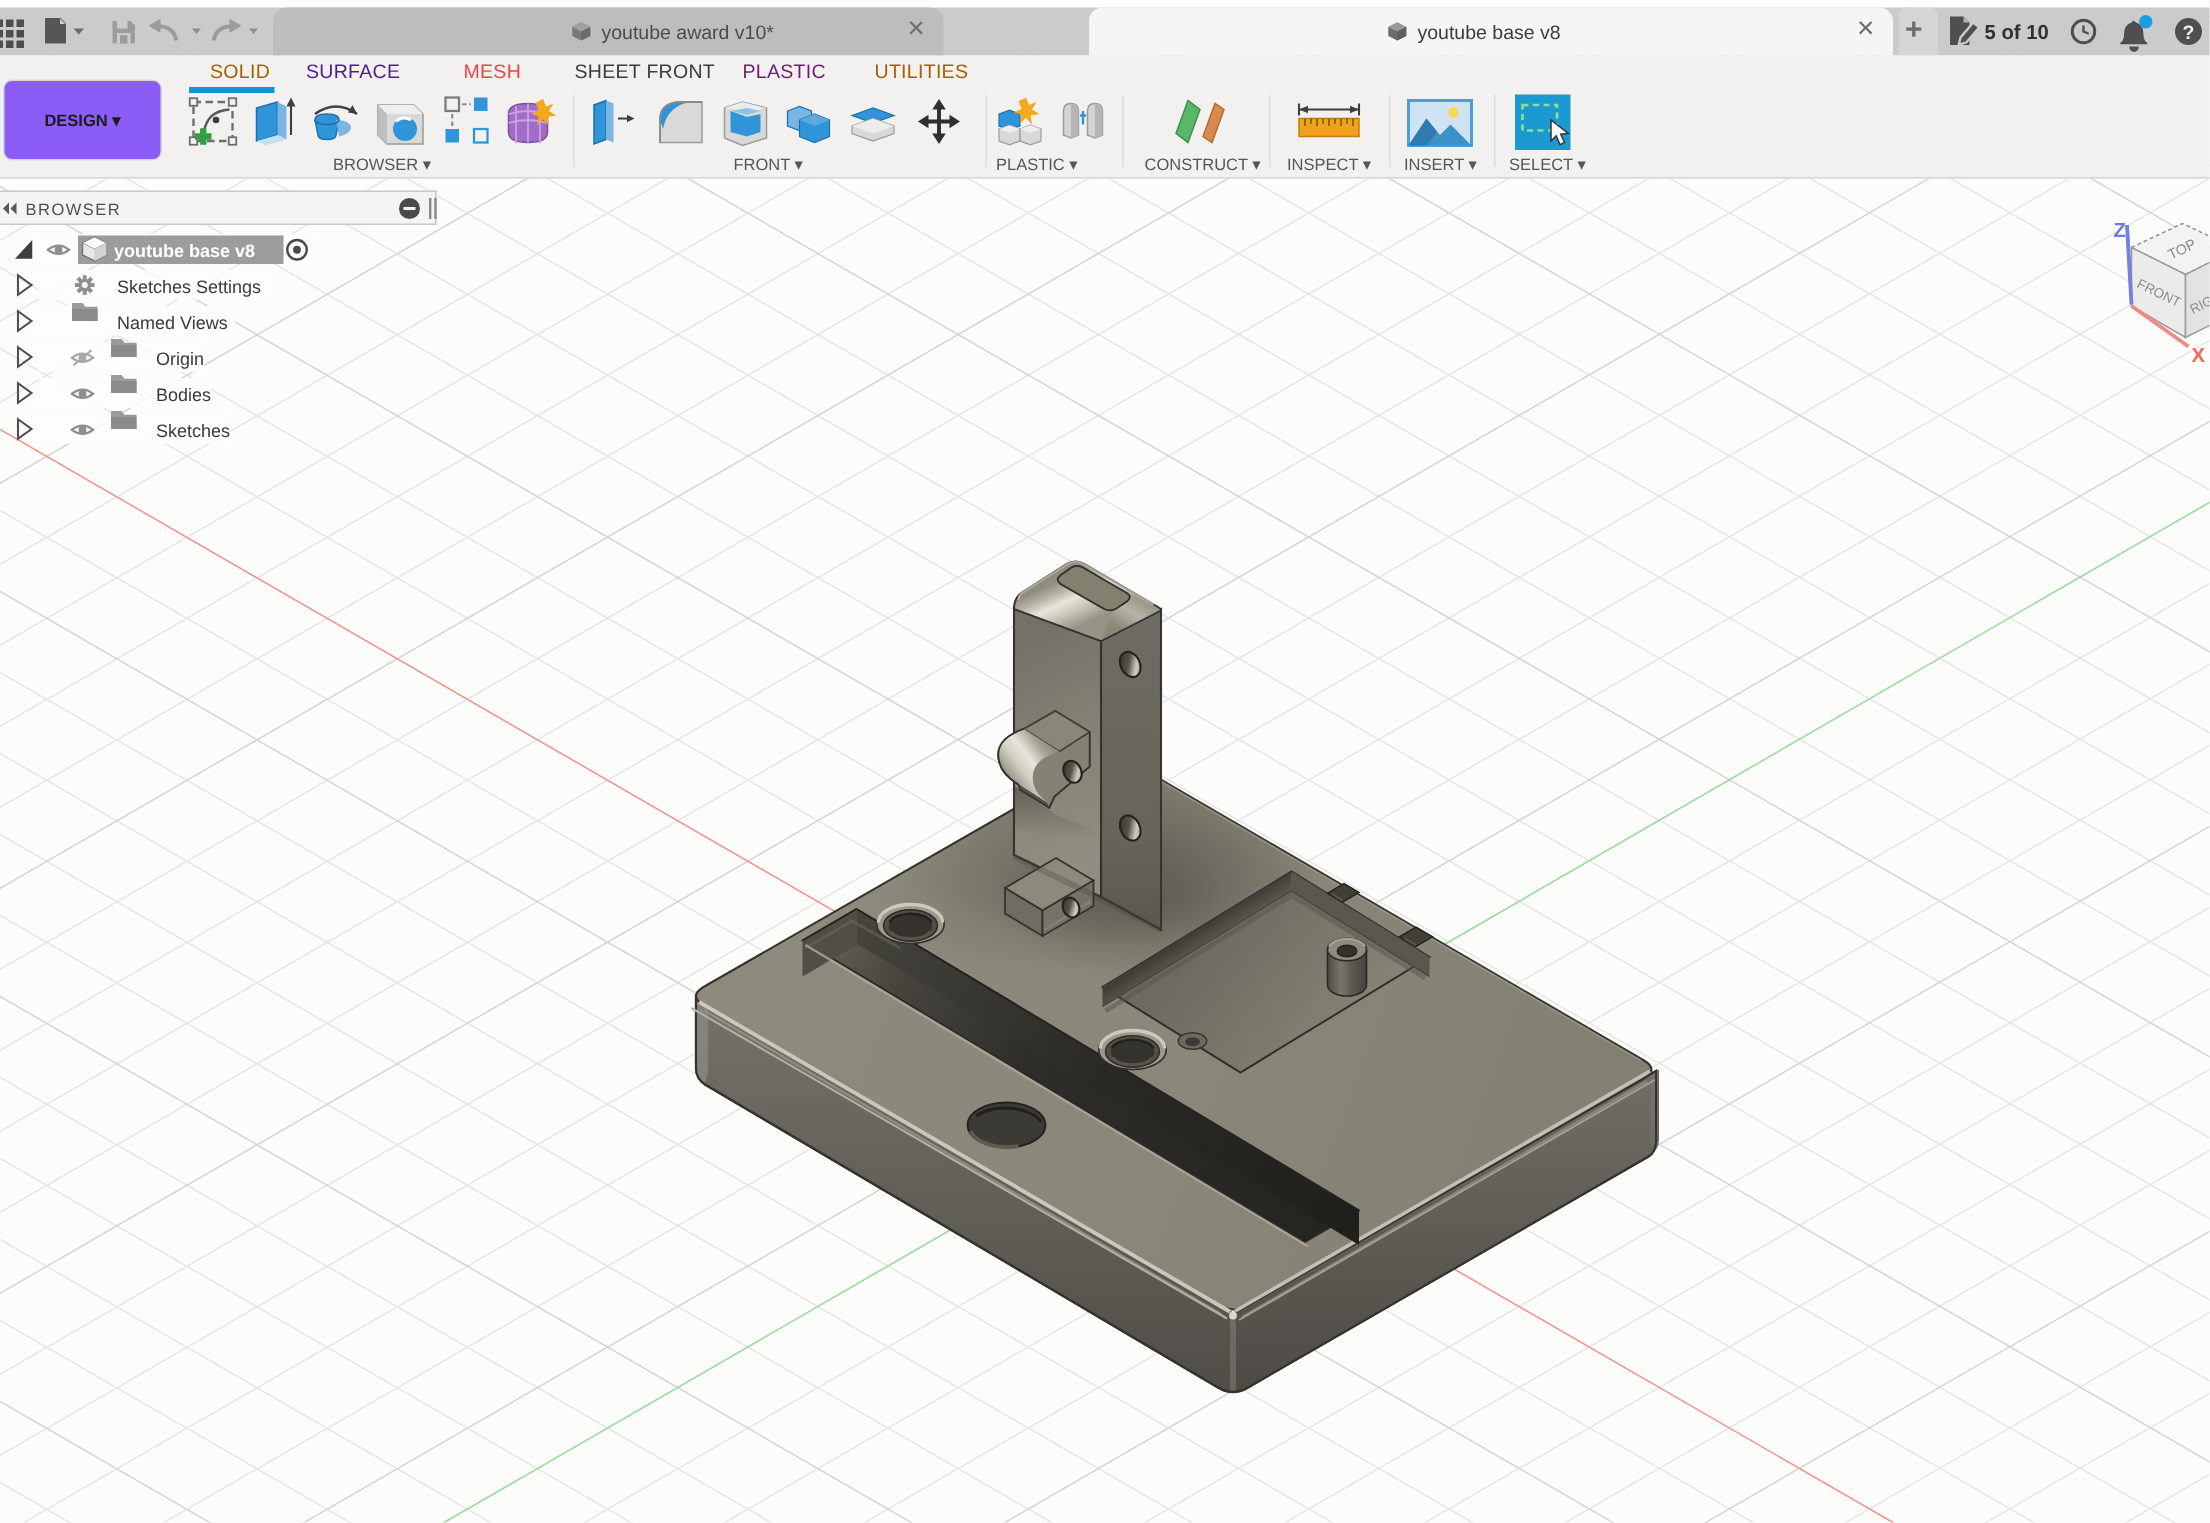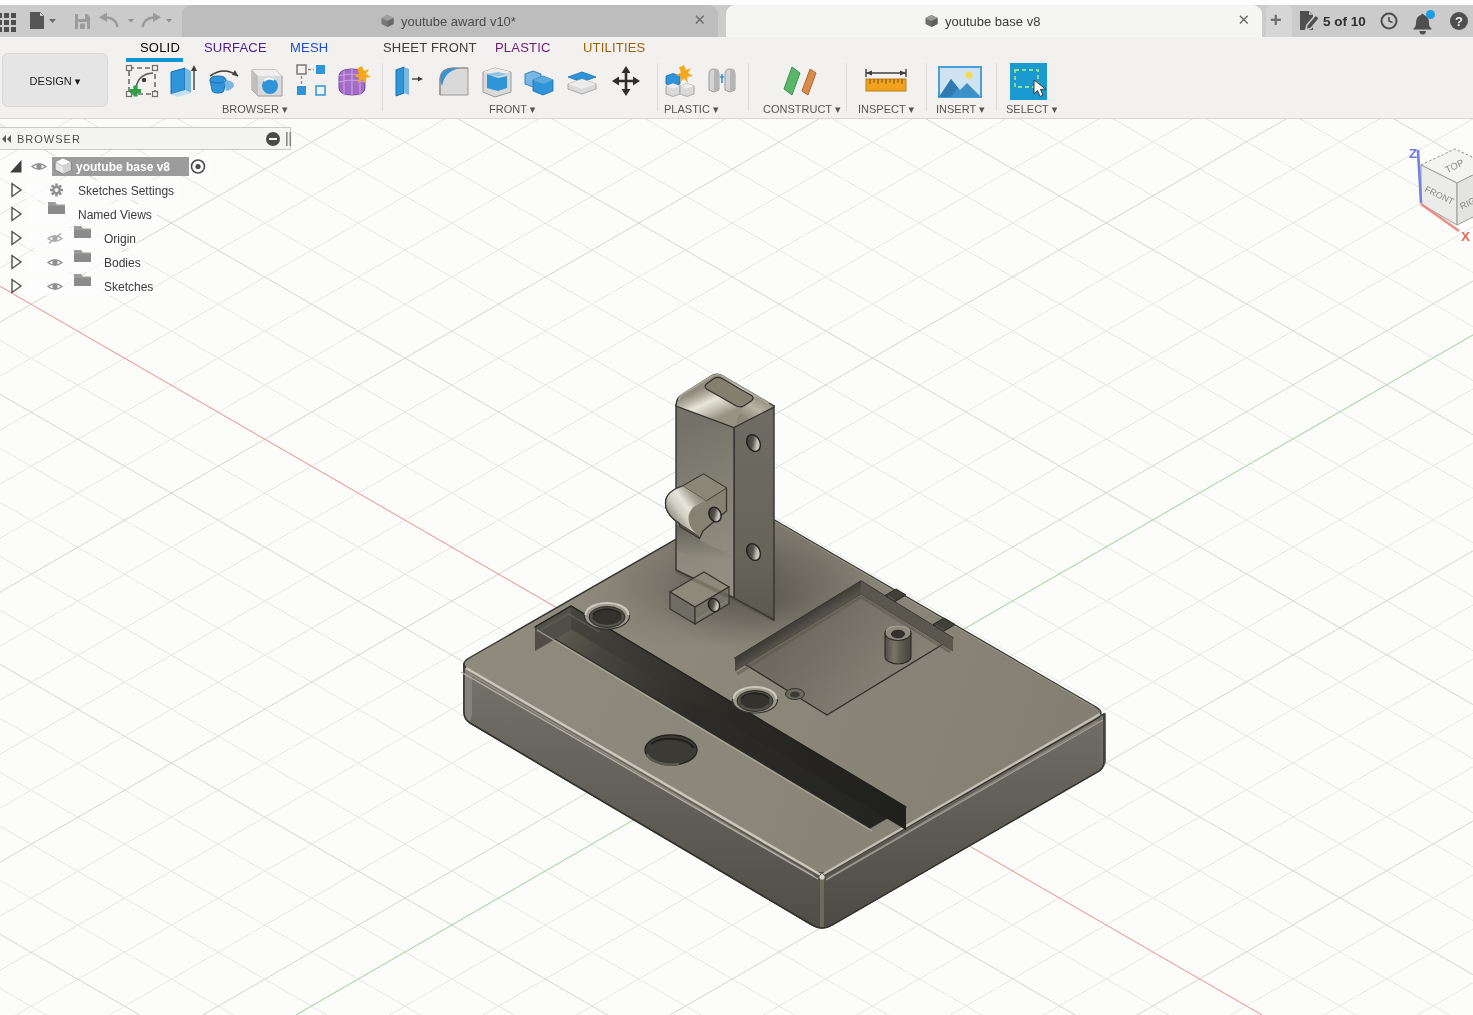--- a/index.html
+++ b/index.html
@@ -4,21 +4,21 @@
 html,body{width:1473px;height:1015px;overflow:hidden;font-family:"Liberation Sans",sans-serif;background:#fcfcfb}
 #canvas{position:absolute;left:0;top:0}
 .bar{position:absolute;left:0;top:0;width:1473px;height:37px;background:#cbcbcb}
 .topstrip{position:absolute;left:0;top:0;width:1473px;height:5px;background:#fdfdfd}
 .ribbon{position:absolute;left:0;top:37px;width:1473px;height:82px;background:#f2f1ef;border-bottom:1px solid #d7d6d4}
 .tab{position:absolute;top:5px;height:32px;border-radius:9px 9px 0 0;display:flex;align-items:center;font-size:13px}
 .tabx{position:absolute;right:12px;top:8px;color:#6e6e6e;font-size:15px;line-height:14px}
 .rtab{position:absolute;top:40px;font-size:13px;color:#3d3d3d;letter-spacing:.2px}
 .grplabel{position:absolute;top:103px;font-size:11px;color:#565656;white-space:nowrap}
 .sep{position:absolute;top:63px;height:48px;width:1px;background:#dbdad8}
-.design{position:absolute;left:2px;top:53px;width:106px;height:54px;background:#e5e5e5;border:1px solid #d8d7d5;border-radius:6px;text-align:center;line-height:54px;font-size:11px;font-weight:normal;color:#1c1c1c}
+.design{position:absolute;left:2px;top:53px;width:106px;height:54px;background:#8b5cf6;border:1px solid #d8d7d5;border-radius:6px;text-align:center;line-height:54px;font-size:11px;font-weight:bold;color:#1c1c1c}
 .bp{position:absolute;background:rgba(252,252,252,.82)}
 .bptxt{font-size:12px;color:#3a3a3a;position:absolute;white-space:nowrap}
 </style></head><body>
 <svg id="canvas" width="1473" height="1015" viewBox="0 0 1473 1015">
 <defs>
 
 <linearGradient id="gSW" x1="0" y1="664" x2="0" y2="924" gradientUnits="userSpaceOnUse">
  <stop offset="0" stop-color="#75726a"></stop>
         <stop offset="1" stop-color="#504e48"></stop>
       </linearGradient>
@@ -230,21 +230,21 @@
       <rect x="78" y="17" width="9" height="7" fill="#cbcbcb"></rect>
       <rect x="80" y="18.5" width="5" height="5.5" fill="#9c9c9c"></rect>
     </g>
 <path d="M106,12.5 Q116,13 117.5,22" fill="none" stroke="#9b9b9b" stroke-width="2.6"></path>
     <polygon points="107,7.5 107,17 99,12.2" fill="#9b9b9b"></polygon>
 <path d="M128,14 l6,0 l-3,3.6 Z" fill="#8f8f8f"></path>
 <path d="M154,12.5 Q144,13 142.5,22" fill="none" stroke="#9b9b9b" stroke-width="2.6"></path>
     <polygon points="153,7.5 153,17 161,12.2" fill="#9b9b9b"></polygon>
 <path d="M166,14 l6,0 l-3,3.6 Z" fill="#8f8f8f"></path>
 </svg>
-<div class="tab" style="left:182px;width:536px;background:#bdbdbd;color:#4b4b4b">
+<div class="tab" style="left:182px;width:447px;background:#bdbdbd;color:#4b4b4b">
     <svg width="15" height="14" viewBox="0 0 15 14" style="margin-left:198px;margin-right:6px">
       <polygon points="7.5,1 13.5,4 13.5,10 7.5,13 1.5,10 1.5,4" fill="#787878"></polygon>
       <polygon points="7.5,1 13.5,4 7.5,7 1.5,4" fill="#a0a0a0"></polygon>
       <polygon points="7.5,7 13.5,4 13.5,10 7.5,13" fill="#6a6a6a"></polygon>
     </svg>
     <span>youtube award v10*</span>
     <span class="tabx">✕</span>
   </div>
 <div class="tab" style="left:726px;width:536px;background:#f5f5f3;color:#3c3c3c">
     <svg width="15" height="14" viewBox="0 0 15 14" style="margin-left:198px;margin-right:6px">
@@ -265,23 +265,23 @@
 <circle cx="93" cy="16" r="7.5" fill="none" stroke="#4f4f4f" stroke-width="2"></circle>
     <path d="M93,12 L93,16 L96.5,17.5" stroke="#4f4f4f" stroke-width="1.6" fill="none"></path>
 <path d="M125,10 q1,-2.5 3,0 q5,1.5 5,8 q0,4 2.5,5.5 l0,1 -18,0 0,-1 q2.5,-1.5 2.5,-5.5 q0,-6.5 5,-8 Z" fill="#4f4f4f"></path>
 <path d="M123.5,26 a3.2,3.5 0 0 0 6.4,0 Z" fill="#4f4f4f"></path>
 <circle cx="134.5" cy="9.5" r="4.5" fill="#1b9ce3"></circle>
 <circle cx="163" cy="16" r="9" fill="#4f4f4f"></circle>
     <text x="163" y="21" font-size="13" font-weight="bold" fill="#f0f0f0" text-anchor="middle" font-family="Liberation Sans,sans-serif">?</text>
 </svg>
 <div class="ribbon"></div>
 <div class="design">DESIGN ▾</div>
-<div class="rtab" style="left:140px;color:#000000">SOLID</div>
+<div class="rtab" style="left:140px;color:#a16207">SOLID</div>
 <div class="rtab" style="left:204px;color:#4c1d95">SURFACE</div>
-<div class="rtab" style="left:290px;color:#1d4ed8">MESH</div>
+<div class="rtab" style="left:309px;color:#ef4444">MESH</div>
 <div class="rtab" style="left:383px;color:#3d3d3d">SHEET FRONT</div>
 <div class="rtab" style="left:495px;color:#701a75">PLASTIC</div>
 <div class="rtab" style="left:583px;color:#a16207">UTILITIES</div>
 <div style="position:absolute;left:126px;top:58px;width:57px;height:3.5px;background:#1095d4"></div>
 <div class="grplabel" style="left:222px">BROWSER ▾</div>
 <div class="grplabel" style="left:489px">FRONT ▾</div>
 <div class="grplabel" style="left:664px">PLASTIC ▾</div>
 <div class="grplabel" style="left:763px">CONSTRUCT ▾</div>
 <div class="grplabel" style="left:858px">INSPECT ▾</div>
 <div class="grplabel" style="left:936px">INSERT ▾</div>

